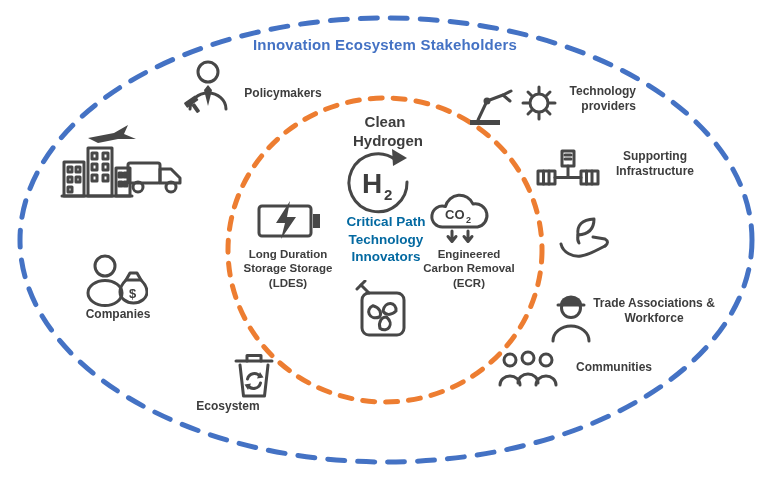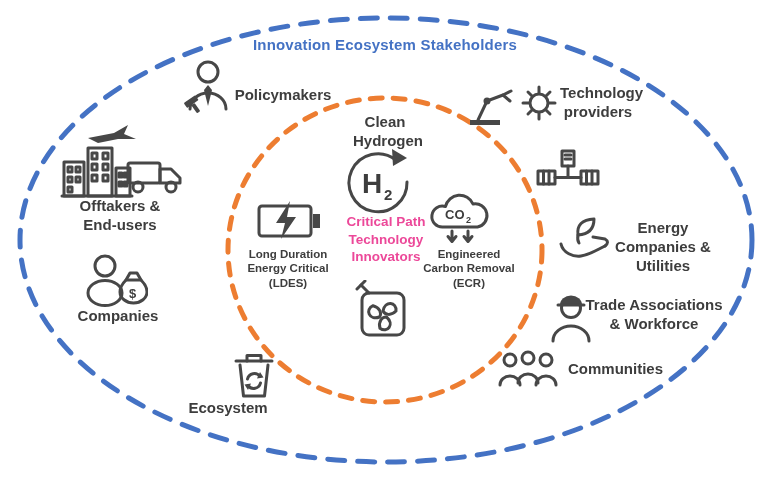--- a/index.html
+++ b/index.html
@@ -1,21 +1,21 @@
 <!DOCTYPE html>
 <html><head>
 <meta charset="utf-8">
 <style>
   * { margin:0; padding:0; box-sizing:border-box; }
   html,body { background:#ffffff; font-family:"Liberation Sans", sans-serif; }
   #canvas { position:relative; width:768px; height:482px; background:#ffffff; overflow:hidden; }
   .abs { position:absolute; }
-  .lbl { position:absolute; font-weight:bold; color:#3d3d3d; text-align:center; line-height:1.25; font-size:15px; }
+  .lbl { position:absolute; font-weight:bold; color:#3d3d3d; text-align:center; line-height:1.25; font-size:12px; }
   .title { position:absolute; font-weight:bold; color:#4472C4; font-size:15px; text-align:center; letter-spacing:.2px; }
-  .center-lbl { position:absolute; font-weight:bold; color:#ec4899; font-size:13.5px; text-align:center; line-height:1.3; }
+  .center-lbl { position:absolute; font-weight:bold; color:#0369a1; font-size:13.5px; text-align:center; line-height:1.3; }
   .tech-lbl { font-size:11.5px; }
   .icon { position:absolute; }
   .icon svg { width:100%; height:100%; display:block; }
   .li path, .li rect, .li circle, .li ellipse, .li polygon, .li line {
     fill:none; stroke:#474747; stroke-width:3; stroke-linecap:round; stroke-linejoin:round;
   }
   .li .f { fill:#474747; stroke:none; }
   .li text { fill:#3d3d3d; stroke:none; font-weight:bold; font-family:"Liberation Sans", sans-serif; }
 </style>
 </head>
@@ -42,21 +42,21 @@
 
   <div class="center-lbl" style="left:331px;top:213px;width:110px;">Critical Path Technology Innovators</div>
 
   <span class="icon li" style="left:256px;top:193px;width:68px;height:52px;">
     <svg viewBox="0 0 68 52">
       <rect x="3" y="13" width="52" height="30" rx="3" stroke-width="3.5"></rect>
       <path class="f" d="M57 21 h7 v14 h-7 z"></path>
       <path class="f" d="M34 8 L20 30 h9 l-4 16 L40 24 h-9 z"></path>
     </svg>
   </span>
-  <div class="lbl tech-lbl" style="left:230px;top:247px;width:116px;">Long Duration Energy Critical (LDES)</div>
+  <div class="lbl tech-lbl" style="left:230px;top:247px;width:116px;">Long Duration Storage Storage (LDES)</div>
 
   <span class="icon li" style="left:423px;top:188px;width:74px;height:58px;">
     <svg viewBox="0 0 74 58">
       <path d="M20 39 A10.5 10.5 0 1 1 22.5 18.5 A14.5 14.5 0 0 1 50 16 A10.5 10.5 0 1 1 54.5 39 Z" stroke-width="3.5"></path>
       <text x="22" y="31" font-size="13">CO</text>
       <text x="43" y="35" font-size="9">2</text>
       <path d="M29 43 v9 M25 48.5 L29 53.5 L33 48.5" stroke-width="3"></path>
       <path d="M45 43 v9 M41 48.5 L45 53.5 L49 48.5" stroke-width="3"></path>
     </svg>
   </span>
@@ -95,21 +95,21 @@
       <circle class="f" cx="21" cy="17" r="3.5"></circle>
       <path d="M37 11 l8 -4 M37 11 l7 6" stroke-width="3.2"></path>
     </svg>
   </span>
   <span class="icon li" style="left:518px;top:79px;width:42px;height:48px;">
     <svg viewBox="0 0 42 48">
       <circle cx="21" cy="24" r="9" stroke-width="3.2"></circle>
       <path d="M21 8 v6 M21 34 v6 M5 24 h6 M31 24 h6 M10 13 l4 4 M28 31 l4 4 M32 13 l-4 4 M14 31 l-4 4" stroke-width="3.2"></path>
     </svg>
   </span>
-  <div class="lbl" style="left:560px;top:84px;width:76px;">Technology providers</div>
+  <div class="lbl" style="left:560px;top:84px;width:76px;text-align:right;">Technology providers</div>
 
   <span class="icon li" style="left:86px;top:123px;width:54px;height:22px;">
     <svg viewBox="0 0 54 22">
       <path class="f" d="M2 15 L28 10 L42 2 L38 11 L50 16 L32 16 L12 20 Z"></path>
     </svg>
   </span>
   <span class="icon li" style="left:60px;top:140px;width:74px;height:58px;">
     <svg viewBox="0 0 74 58">
       <path d="M2 56 h70"></path>
       <rect x="4" y="22" width="20" height="34"></rect>
@@ -135,43 +135,42 @@
     </svg>
   </span>
   <span class="icon li" style="left:126px;top:157px;width:60px;height:38px;">
     <svg viewBox="0 0 60 38">
       <rect x="2" y="6" width="32" height="20" rx="2" stroke-width="3.2"></rect>
       <path d="M34 12 h11 l9 9 v5 h-20 z" stroke-width="3.2"></path>
       <circle cx="12" cy="30" r="5" stroke-width="3.2"></circle>
       <circle cx="45" cy="30" r="5" stroke-width="3.2"></circle>
     </svg>
   </span>
-  <div class="lbl" style="left:64px;top:197px;width:112px;">Offtakers &amp; End-users</div>
 
   <span class="icon li" style="left:536px;top:143px;width:64px;height:50px;">
     <svg viewBox="0 0 64 50">
       <rect x="2" y="28" width="17" height="13"></rect>
       <rect x="45" y="28" width="17" height="13"></rect>
       <path d="M7.5 28 v13 M13 28 v13 M50.5 28 v13 M56 28 v13" stroke-width="2.5"></path>
       <path d="M19 34.5 h26"></path>
       <rect x="26" y="8" width="12" height="15"></rect>
       <path d="M32 23 v11"></path>
       <path d="M29 12 h6 M29 16 h6" stroke-width="2"></path>
     </svg>
   </span>
+  <div class="lbl" style="left:604px;top:149px;width:102px;">Supporting Infrastructure</div>
 
   <span class="icon li" style="left:556px;top:213px;width:54px;height:46px;">
     <svg viewBox="0 0 54 46">
       <path d="M5 31 c2 9 12 13 20 12 c8 -1 14 -5 24 -10" stroke-width="3.2"></path>
       <path d="M49 33 q5 -4 0 -7 l-12 -2" stroke-width="3.2"></path>
       <path d="M22 22 Q20 7 38 6 Q38 21 22 22 Z"></path>
       <path d="M22 22 q-1 5 1 8" stroke-width="2.5"></path>
     </svg>
   </span>
-  <div class="lbl" style="left:598px;top:219px;width:130px;">Energy Companies &amp; Utilities</div>
 
   <span class="icon li" style="left:84px;top:253px;width:64px;height:58px;">
     <svg viewBox="0 0 64 58">
       <circle cx="21" cy="13" r="10" stroke-width="3.2"></circle>
       <ellipse cx="21" cy="40" rx="17" ry="12.5" stroke-width="3.2"></ellipse>
       <path d="M42 27 l4 -7 h7 l4 7"></path>
       <path d="M42 27 q-6 6 -6 12 a13.5 11 0 0 0 27 0 q0 -6 -6 -12 z"></path>
       <text x="45" y="45" font-size="13">$</text>
     </svg>
   </span>

